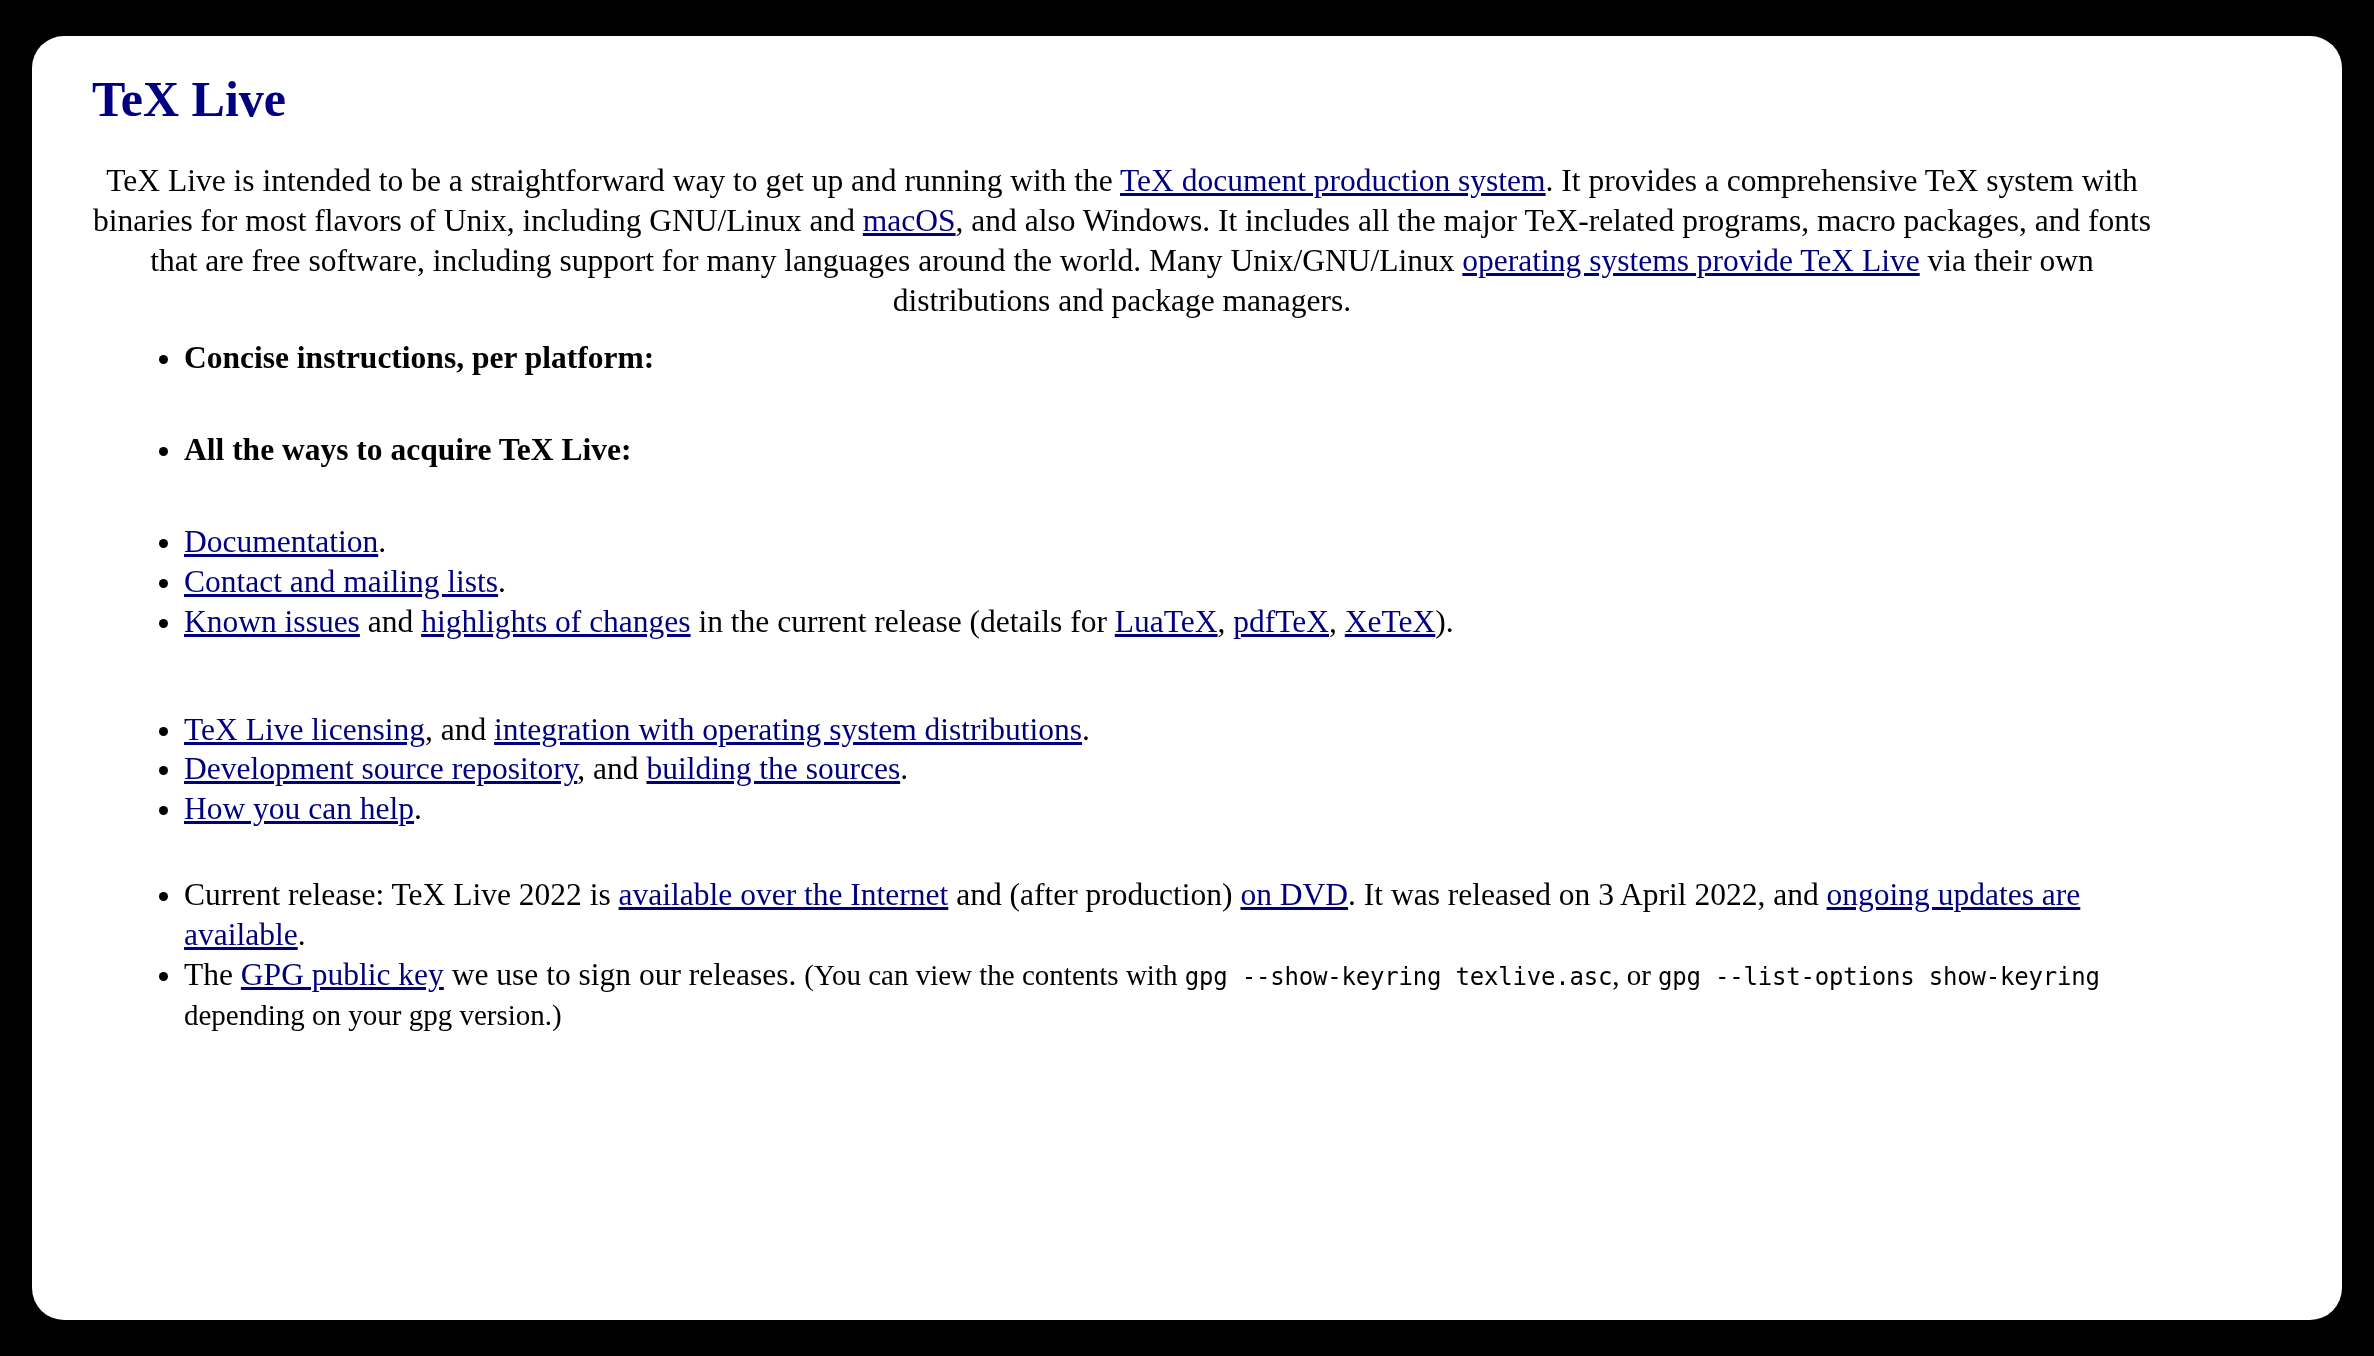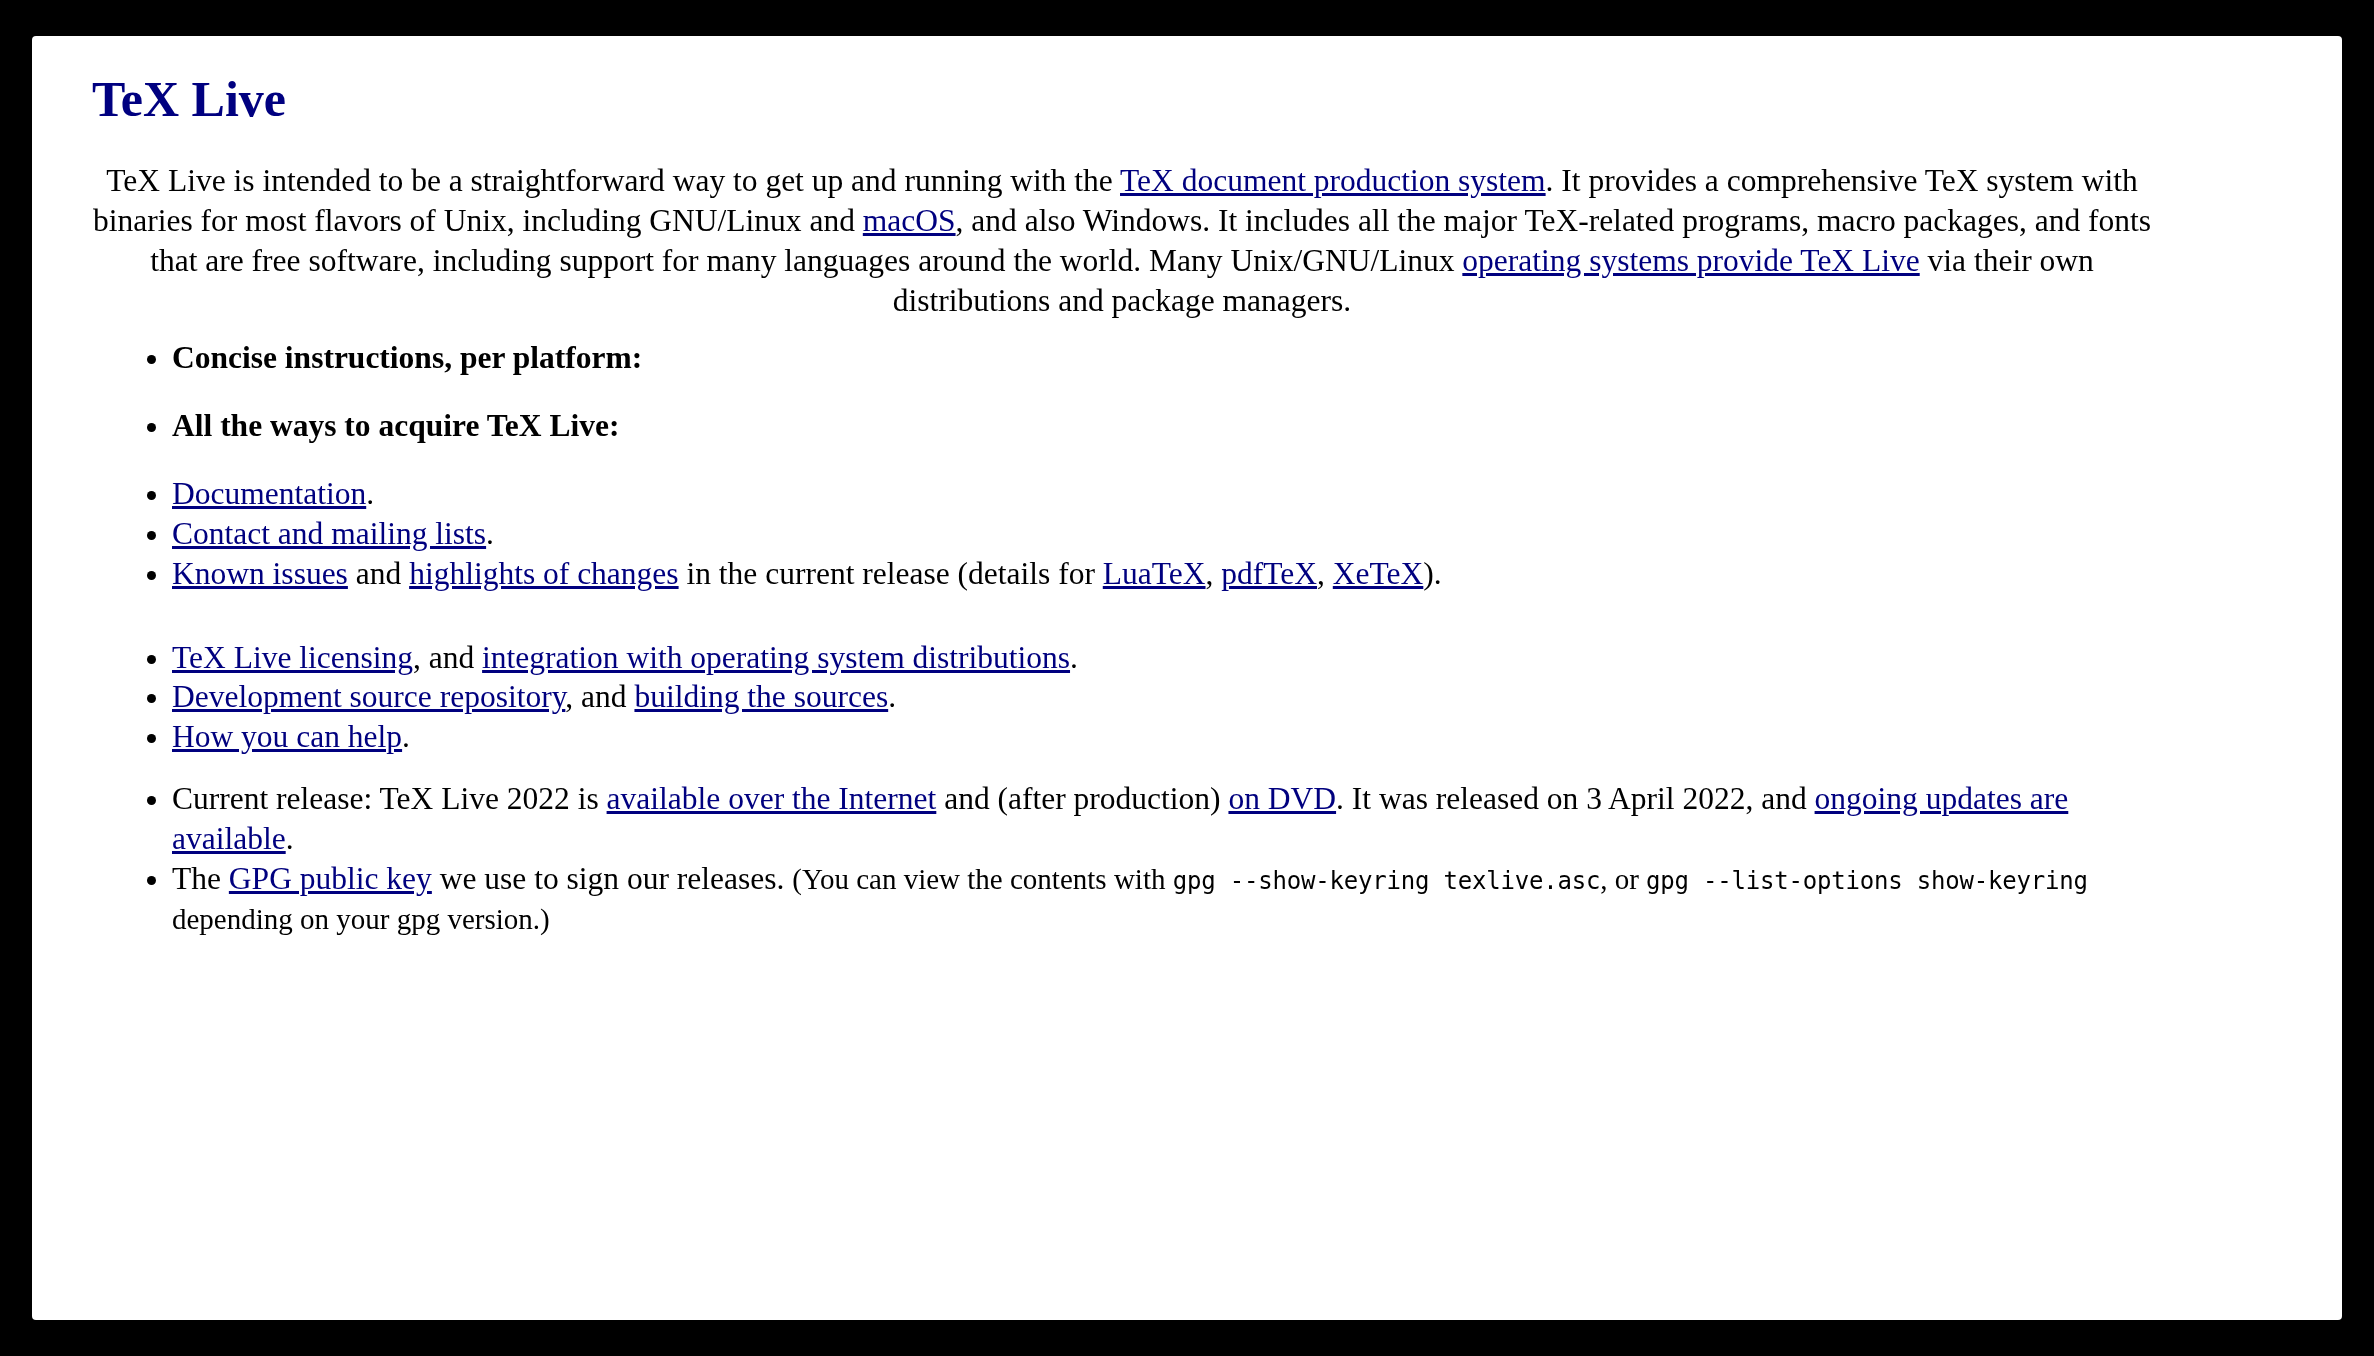--- a/index.html
+++ b/index.html
@@ -14,21 +14,21 @@
   body {
     font-family: "Liberation Serif", "DejaVu Serif", serif;
   }
   .page-frame {
     position: absolute;
     left: 32px;
     top: 36px;
     width: 2310px;
     height: 1284px;
     background: #ffffff;
-    border-radius: 4px;
+    border-radius: 32px;
     overflow: hidden;
   }
   .page-content {
     padding: 36px 60px 20px 60px;
   }
   h1.page-title {
     color: #000080;
     font-size: 50px;
     font-weight: bold;
     margin: 0 0 34px 0;
@@ -45,21 +45,21 @@
   }
   a, .lnk {
     color: #00007f;
     text-decoration: underline;
     text-underline-offset: 2px;
     cursor: pointer;
   }
   ul.lvl1 {
     font-size: 31.5px;
     line-height: 1.265;
-    margin: 0;
+    margin: 12px;
     padding-left: 80px;
     list-style-type: disc;
     color: #000000;
   }
   ul.lvl1 > li { margin: 0; padding: 0; }
   ul.lvl2 {
     list-style-type: circle;
     margin: 0;
     padding-left: 78px;
   }

